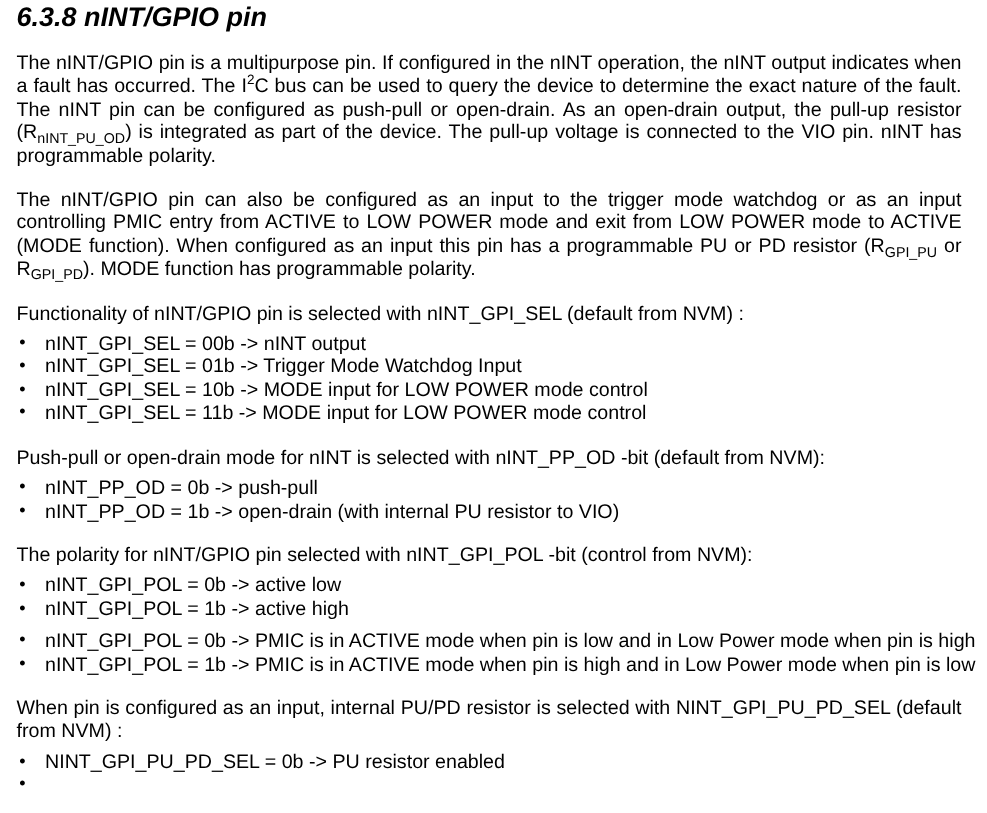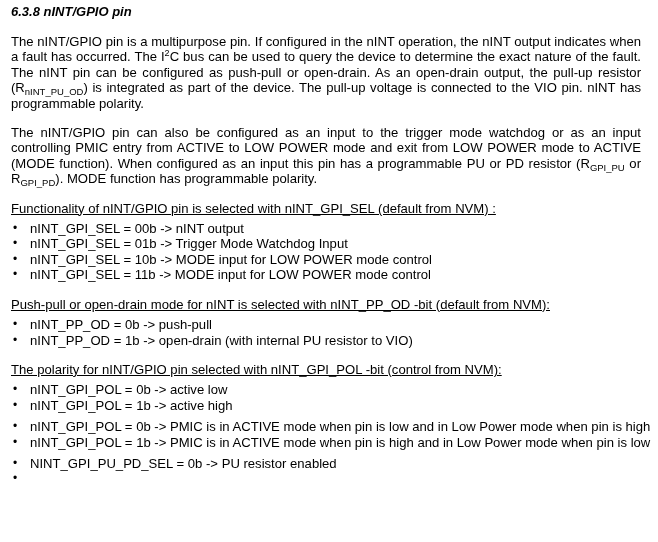--- a/index.html
+++ b/index.html
@@ -6,24 +6,24 @@
     body {
       width: 658px; height: 542px; overflow: hidden;
       font-family: "Liberation Sans", sans-serif;
       color: #000000;
       font-size: 13.1px;
       line-height: 15.4px;
     }
     .page { position: relative; padding: 3px 17px 0 11px; }
     .heading {
       font-weight: bold; font-style: italic;
-      font-size: 13px; margin: 0 0 6px 0; line-height: 17px;
+      font-size: 18px; margin: 0 0 6px 0; line-height: 17px;
     }
     .para { margin: 14px 0 6px 0; text-align: justify; }
-    .para.tight { margin-bottom: 5px; text-decoration: underline; }
+    .para.tight { margin-bottom: 5px; }
     .sub { font-size: 9.5px; vertical-align: -3px; line-height: 0; }
     .sup { font-size: 9px; vertical-align: 5px; line-height: 0; }
     ul.blist { list-style: none; margin: 0 0 6px 0; padding: 0; }
     ul.blist li { position: relative; padding-left: 19px; white-space: nowrap; }
     ul.blist li .bullet {
       position: absolute; left: 0; top: 0; width: 8px; text-align: center;
       font-size: 12px;
     }
   </style>
 </head>
@@ -55,18 +55,19 @@
   <ul class="blist">
     <li><span class="bullet">•</span><span>nINT_GPI_POL = 0b -&gt; active low</span></li>
     <li><span class="bullet">•</span><span>nINT_GPI_POL = 1b -&gt; active high</span></li>
   </ul>
 
   <ul class="blist">
     <li><span class="bullet">•</span><span>nINT_GPI_POL = 0b -&gt; PMIC is in ACTIVE mode when pin is low and in Low Power mode when pin is high</span></li>
     <li><span class="bullet">•</span><span>nINT_GPI_POL = 1b -&gt; PMIC is in ACTIVE mode when pin is high and in Low Power mode when pin is low</span></li>
   </ul>
 
+  <p class="para tight">When pin is configured as an input, internal PU/PD resistor is selected with NINT_GPI_PU_PD_SEL (default from NVM) :</p>
   <ul class="blist">
     <li><span class="bullet">•</span><span>NINT_GPI_PU_PD_SEL = 0b -&gt; PU resistor enabled</span></li>
     <li><span class="bullet">•</span></li>
   </ul>
 
 </div>
 
 </body></html>

